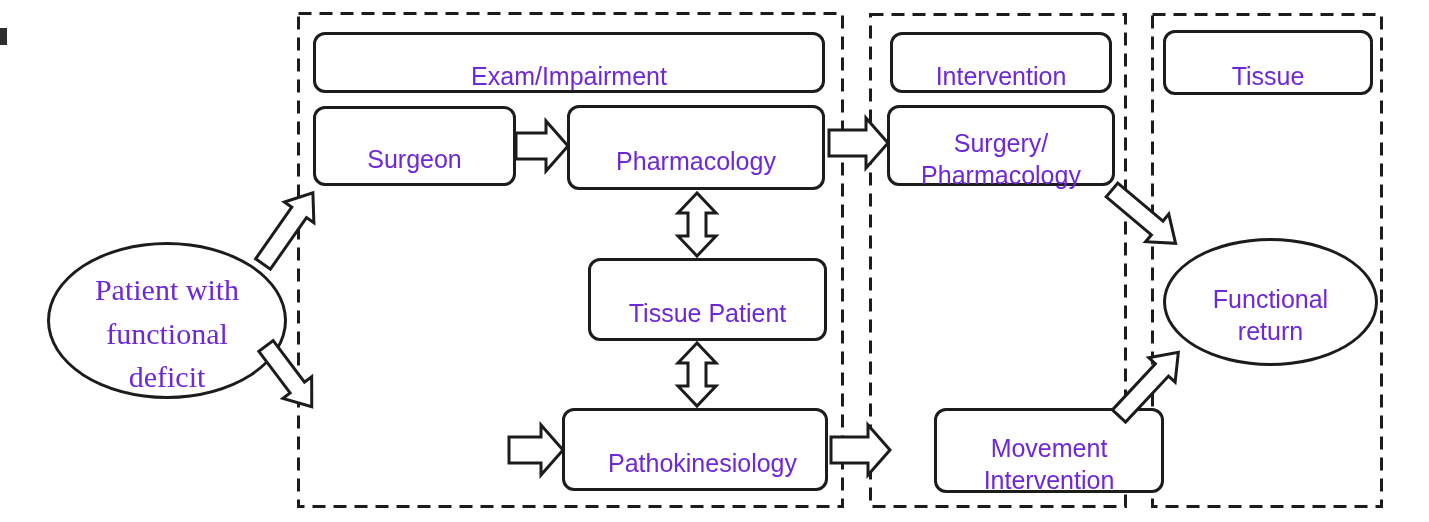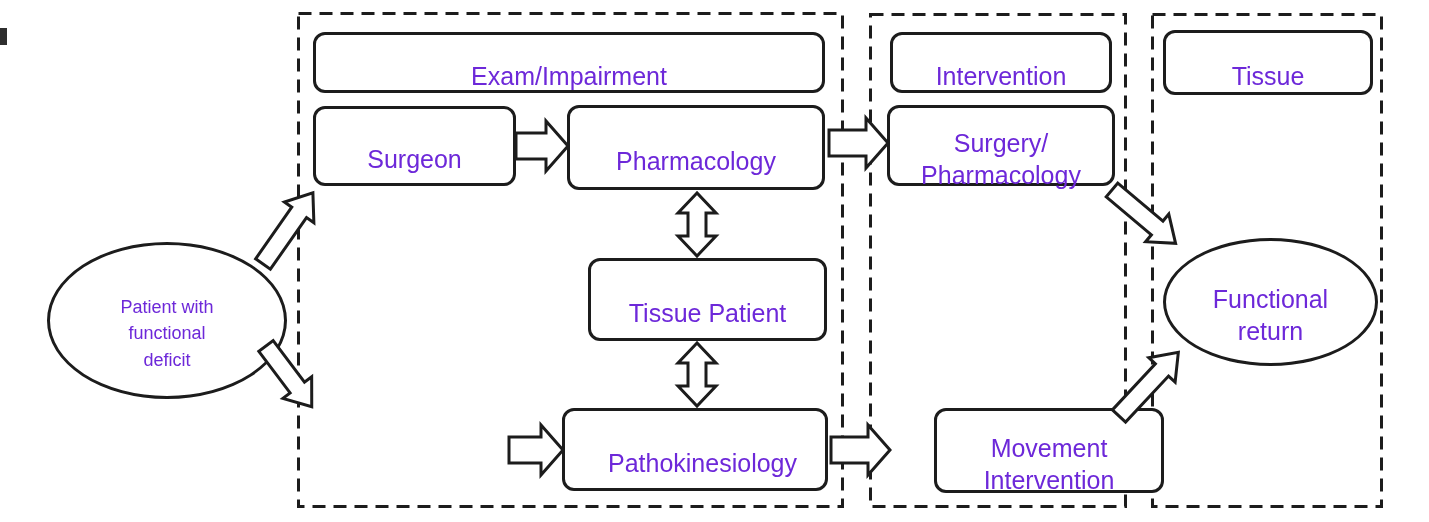--- a/index.html
+++ b/index.html
@@ -52,21 +52,21 @@
   }
   #edge-mark {
     position: absolute;
     left: 0; top: 28px;
     width: 7px; height: 17px;
     background: #2e2e2e;
     z-index: 3;
   }
   
   #patient-ellipse        { left: 47px;  top: 242px; width: 240px; height: 157px; }
-  #patient-ellipse .label { font-size: 18px; line-height: 1.45; }
+  #patient-ellipse .label { font-size: 30px; line-height: 1.45; font-family: Liberation Serif, serif; }
   #exam-header-box        { left: 313px; top: 32px;  width: 512px; height: 61px; }
   #surgeon-box            { left: 313px; top: 106px; width: 203px; height: 80px; align-items: center; }
   #pathoanatomy-box       { left: 567px; top: 105px; width: 258px; height: 85px; }
   #tissue-status-box      { left: 588px; top: 258px; width: 239px; height: 83px; }
   #pt-box                 { left: 312px; top: 410px; width: 197px; height: 82px; }
   #pathokinesiology-box   { left: 562px; top: 408px; width: 266px; height: 83px; padding-left: 15px; }
   #intervention-header-box{ left: 890px; top: 32px;  width: 222px; height: 61px; }
   #surgery-box            { left: 887px; top: 105px; width: 228px; height: 81px; }
   #movement-box           { left: 934px; top: 408px; width: 230px; height: 85px; }
   #outcome-header-box     { left: 1163px; top: 30px; width: 210px; height: 65px; }

